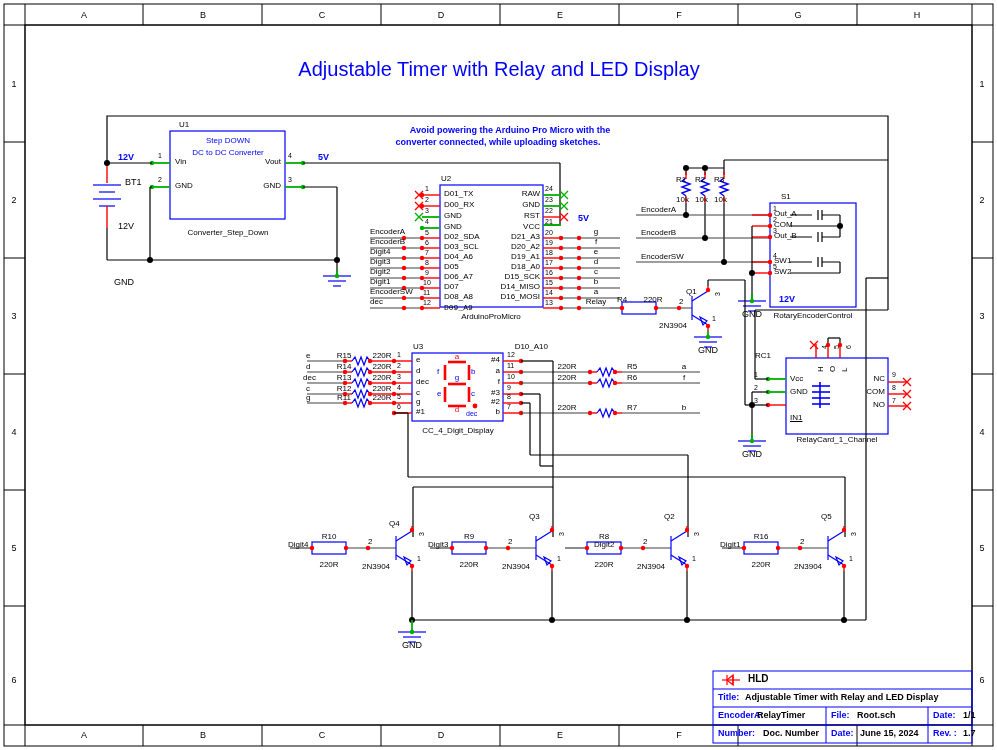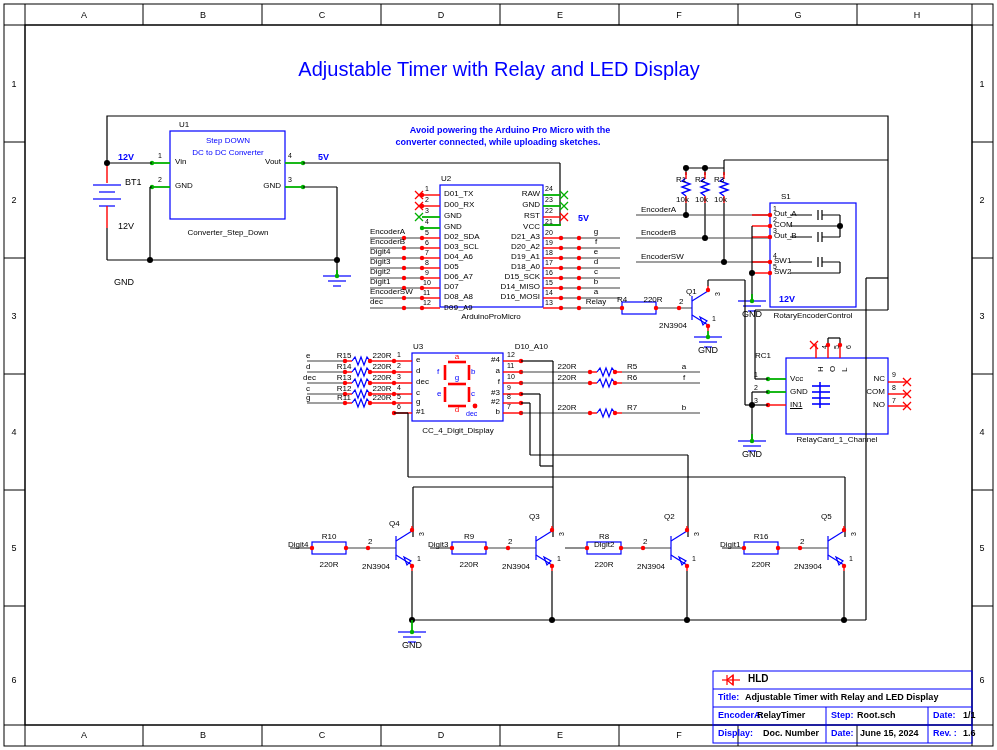--- a/index.html
+++ b/index.html
@@ -741,21 +741,21 @@
 <div class="lbl blk t8" style="left:659px;top:322px;">2N3904</div>
 <div class="lbl blk t9 ctr" style="left:708px;top:346px;">GND</div>
 
 <div class="lbl blk t8" style="left:755px;top:352px;">RC1</div>
 <div class="lbl blk t8 ctr" style="left:837px;top:436px;">RelayCard_1_Channel</div>
 <div class="lbl blk t7" style="left:754px;top:371px;">1</div>
 <div class="lbl blk t8" style="left:790px;top:375px;">Vcc</div>
 <div class="lbl blk t7" style="left:754px;top:384px;">2</div>
 <div class="lbl blk t8" style="left:790px;top:388px;">GND</div>
 <div class="lbl blk t7" style="left:754px;top:397px;">3</div>
-<div class="lbl blk t8" style="left:790px;top:401px;text-decoration:underline;">IN1</div>
+<div class="lbl blk t8" style="left:790px;top:414px;text-decoration:underline;">IN1</div>
 <div class="lbl blk t7" style="left:892px;top:371px;">9</div>
 <div class="lbl blk t8 rt" style="left:885px;top:375px;">NC</div>
 <div class="lbl blk t7" style="left:892px;top:384px;">8</div>
 <div class="lbl blk t8 rt" style="left:885px;top:388px;">COM</div>
 <div class="lbl blk t7" style="left:892px;top:397px;">7</div>
 <div class="lbl blk t8 rt" style="left:885px;top:401px;">NO</div>
 <div class="lbl blk t7 vert" style="left:821px;top:349px;">4</div>
 <div class="lbl blk t7 vert" style="left:833px;top:349px;">5</div>
 <div class="lbl blk t7 vert" style="left:845px;top:349px;">6</div>
 <div class="lbl blk t8 vert" style="left:817px;top:372px;">H</div>
@@ -861,24 +861,24 @@
 <div class="lbl blk t7" style="left:849px;top:555px;">1</div>
 <div class="lbl blk t8" style="left:794px;top:563px;">2N3904</div>
 
 <div class="lbl blk t9 ctr" style="left:412px;top:641px;">GND</div>
 
 <div class="lbl blk t10 bold" style="left:748px;top:674px;">HLD</div>
 <div class="lbl blu t9 bold" style="left:718px;top:693px;">Title:</div>
 <div class="lbl blk t9 bold" style="left:745px;top:693px;">Adjustable Timer with Relay and LED Display</div>
 <div class="lbl blu t9 bold" style="left:718px;top:711px;">EncoderA:</div>
 <div class="lbl blk t9 bold" style="left:757px;top:711px;">RelayTimer</div>
-<div class="lbl blu t9 bold" style="left:831px;top:711px;">Step:</div>
+<div class="lbl blu t9 bold" style="left:831px;top:711px;">File:</div>
 <div class="lbl blk t9 bold" style="left:857px;top:711px;">Root.sch</div>
 <div class="lbl blu t9 bold" style="left:933px;top:711px;">Date:</div>
 <div class="lbl blk t9 bold" style="left:963px;top:711px;">1/1</div>
-<div class="lbl blu t9 bold" style="left:718px;top:729px;">Display:</div>
+<div class="lbl blu t9 bold" style="left:718px;top:729px;">Number:</div>
 <div class="lbl blk t9 bold" style="left:763px;top:729px;">Doc. Number</div>
 <div class="lbl blu t9 bold" style="left:831px;top:729px;">Date:</div>
 <div class="lbl blk t9 bold" style="left:860px;top:729px;">June 15, 2024</div>
 <div class="lbl blu t9 bold" style="left:933px;top:729px;">Rev. :</div>
-<div class="lbl blk t9 bold" style="left:963px;top:729px;">1.6</div>
+<div class="lbl blk t9 bold" style="left:963px;top:729px;">1.7</div>
 
 </div>
 
 </body></html>

